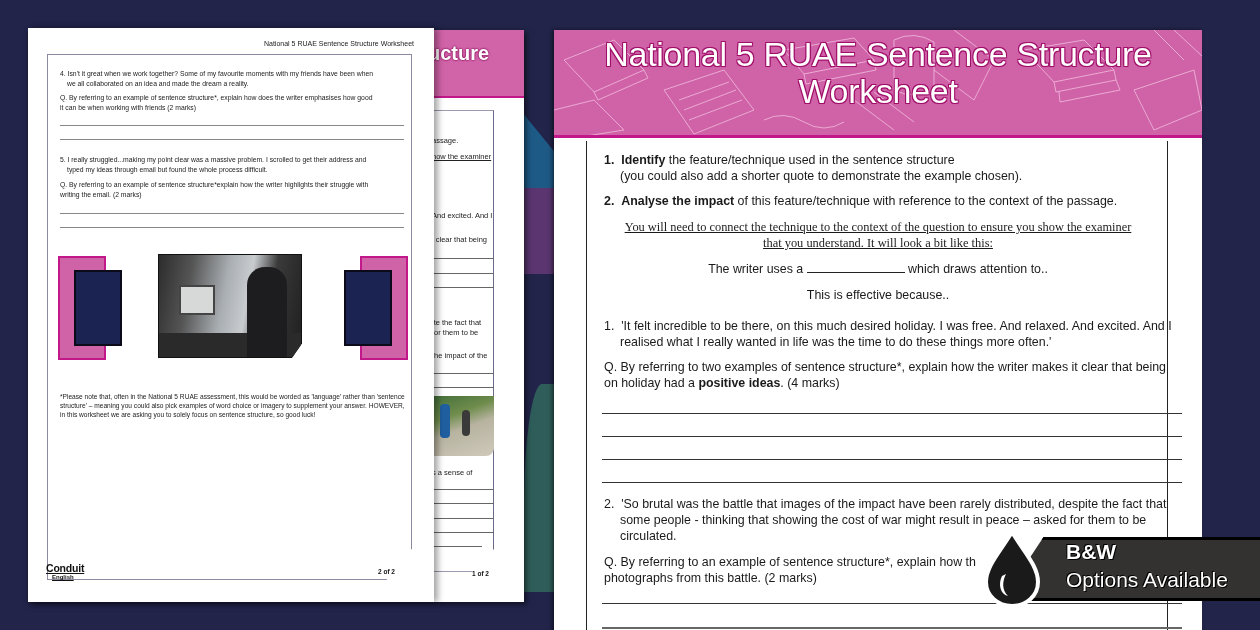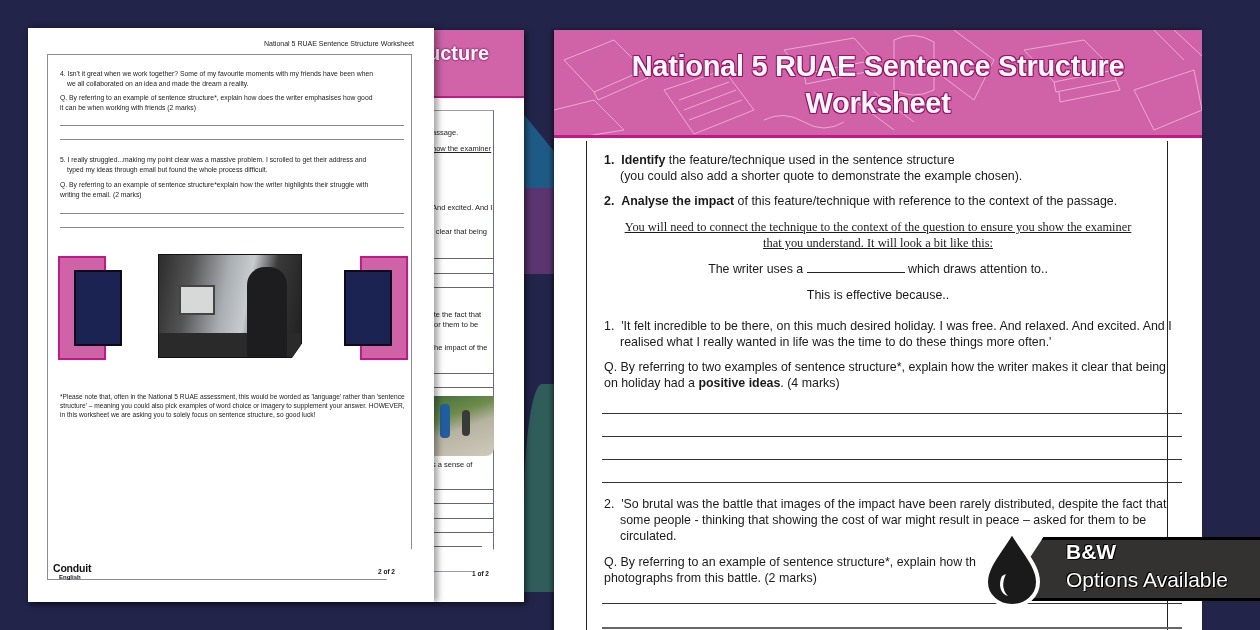--- a/index.html
+++ b/index.html
@@ -7,21 +7,21 @@
   body { background: #22244a; font-family: "Liberation Sans", sans-serif; position: relative; color: #111; }
 
   
   .bg-band { position: absolute; }
 
   
   .page-back { position: absolute; left: 28px; top: 30px; width: 496px; height: 572px; background: #fff; box-shadow: 2px 2px 6px rgba(0,0,0,.6); overflow: hidden; }
   .page-back .banner { position: absolute; left: 0; top: 0; width: 100%; height: 68px; background: #d163a8; border-bottom: 2px solid #c2188a; overflow: hidden; }
   .page-back .banner-title { position: absolute; left: 400px; top: 12px; font-weight: bold; font-size: 20px; color: #fff; white-space: nowrap; text-shadow: 0 0 2px #8a0c5c, 0 0 2px #8a0c5c; }
   .page-back .frame { position: absolute; left: 20px; top: 80px; width: 446px; height: 462px; border: 1px solid #9a9ab0; border-right-color: #6a6a8a; clip-path: polygon(0 0, 100% 0, 100% 95%, 95% 100%, 0 100%); }
-  .pb-text { position: absolute; font-size: 7.5px; color: #222; white-space: nowrap; }
+  .pb-text { position: absolute; font-size: 7.5px; color: #222; white-space: nowrap; margin-top: 8px; }
   .pb-line { position: absolute; height: 1px; background: #666; }
   .pb-photo { position: absolute; left: 394px; top: 366px; width: 72px; height: 60px; background: linear-gradient(160deg, #3d6a38 0%, #6f8d4c 35%, #b7b3a0 55%, #cfcabb 100%); border-radius: 0 0 8px 0; overflow: hidden; }
   .pb-photo .runner { position: absolute; left: 18px; top: 8px; width: 10px; height: 34px; background: #1f5fa0; border-radius: 4px; }
   .pb-photo .runner2 { position: absolute; left: 40px; top: 14px; width: 8px; height: 26px; background: #3a3a3a; border-radius: 4px; }
   .pb-pagenum { position: absolute; left: 444px; top: 540px; font-size: 6.5px; font-weight: bold; }
 
   
   .page-front { position: absolute; left: 28px; top: 28px; width: 406px; height: 574px; background: #fff; box-shadow: 4px 0 6px rgba(0,0,0,.35); }
   .pf-header { position: absolute; right: 20px; top: 12px; font-size: 7px; color: #222; }
   .pf-frame { position: absolute; left: 19px; top: 26px; width: 365px; height: 526px; border: 1px solid #8a8aa0; clip-path: polygon(0 0, 100% 0, 100% 94%, 93% 100%, 0 100%); }
@@ -32,35 +32,35 @@
   .deco { position: absolute; top: 2px; width: 48px; height: 104px; }
   .deco .pink { position: absolute; width: 48px; height: 104px; background: #d063a8; border: 2px solid #c2188a; }
   .deco .navy { position: absolute; top: 14px; width: 48px; height: 76px; background: #1a2352; border: 2px solid #0a0a18; }
   .deco.left { left: 0; } .deco.left .pink { left: 0; } .deco.left .navy { left: 16px; }
   .deco.right { right: 0; } .deco.right .pink { right: 0; } .deco.right .navy { right: 16px; }
   .pf-photo { position: absolute; left: 100px; top: 0; width: 144px; height: 104px; background: linear-gradient(100deg, #2c2c2c 0%, #555 22%, #a9aeb2 45%, #c8cccf 60%, #3a3a3a 75%, #1f1f1f 100%); border: 1px solid #111; overflow: hidden; clip-path: polygon(0 0,100% 0,100% 86%,93% 100%,0 100%); }
   .pf-photo .monitor { position: absolute; left: 20px; top: 30px; width: 36px; height: 30px; background: #d7d8d8; border: 2px solid #444; }
   .pf-photo .person { position: absolute; left: 88px; top: 12px; width: 40px; height: 92px; background: #1d1d1f; border-radius: 18px 18px 4px 4px; }
   .pf-photo .desk { position: absolute; left: 0; bottom: 0; width: 100%; height: 24px; background: #2a2a2a; }
   .pf-note { position: absolute; left: 32px; top: 364px; width: 345px; font-size: 6.6px; line-height: 9.2px; color: #222; }
-  .pf-logo { position: absolute; left: 25px; top: 534px; }
+  .pf-logo { position: absolute; left: 18px; top: 534px; text-decoration: underline; }
   .pf-logo .name { font-weight: bold; font-size: 10.5px; color: #111; letter-spacing: -0.2px; }
   .pf-logo .sub { font-weight: bold; font-size: 6px; color: #111; padding-left: 6px; }
   .pf-pagenum { position: absolute; left: 350px; top: 540px; font-size: 6.5px; font-weight: bold; }
 
   
   .stripe-blue { left: 524px; top: 96px; width: 30px; height: 92px; background: #1e5a86; clip-path: polygon(0 20%, 100% 60%, 100% 100%, 0 100%); }
   .stripe-purple { left: 524px; top: 188px; width: 30px; height: 86px; background: #5a3570; }
   .stripe-teal { left: 524px; top: 384px; width: 30px; height: 208px; background: #2f5e5a; border-radius: 60% 0 0 0; }
 
   
   .page-main { position: absolute; left: 554px; top: 30px; width: 648px; height: 610px; background: #fff; box-shadow: -2px 0 4px rgba(0,0,0,.5); }
   .main-banner { position: absolute; left: 0; top: 0; width: 100%; height: 108px; background: #d063a8; border-bottom: 3px solid #c2188a; overflow: hidden; }
   .banner-sketch { position: absolute; inset: 0; }
-  .main-title { position: absolute; left: 0; top: 18px; width: 100%; text-align: center; font-weight: bold; font-size: 29px; line-height: 37px; color: #fff; letter-spacing: -0.3px;
+  .main-title { position: absolute; left: 0; top: 6px; width: 100%; text-align: center; font-weight: normal; font-size: 34px; line-height: 37px; color: #fff; letter-spacing: -0.3px;
     text-shadow: 0 0 2px #a0106a, 1px 1px 0 #a0106a, -1px -1px 0 #a0106a, 1px -1px 0 #a0106a, -1px 1px 0 #a0106a; }
   .main-frame-left { position: absolute; left: 32px; top: 111px; width: 1px; height: 500px; background: #222; }
   .main-frame-right { position: absolute; left: 613px; top: 111px; width: 1px; height: 500px; background: #222; }
   .mt { position: absolute; font-size: 12.4px; line-height: 16.5px; color: #1a1a1a; white-space: nowrap; }
   .mt b { font-weight: bold; }
   .mt.center { width: 648px; left: 0; text-align: center; }
   .mt.ul { text-decoration: underline; font-family: Liberation Serif, serif; }
   .m-line { position: absolute; left: 48px; width: 580px; height: 1px; background: #333; }
   .blank { display: inline-block; width: 98px; border-bottom: 1px solid #222; height: 12px; vertical-align: baseline; }
 

